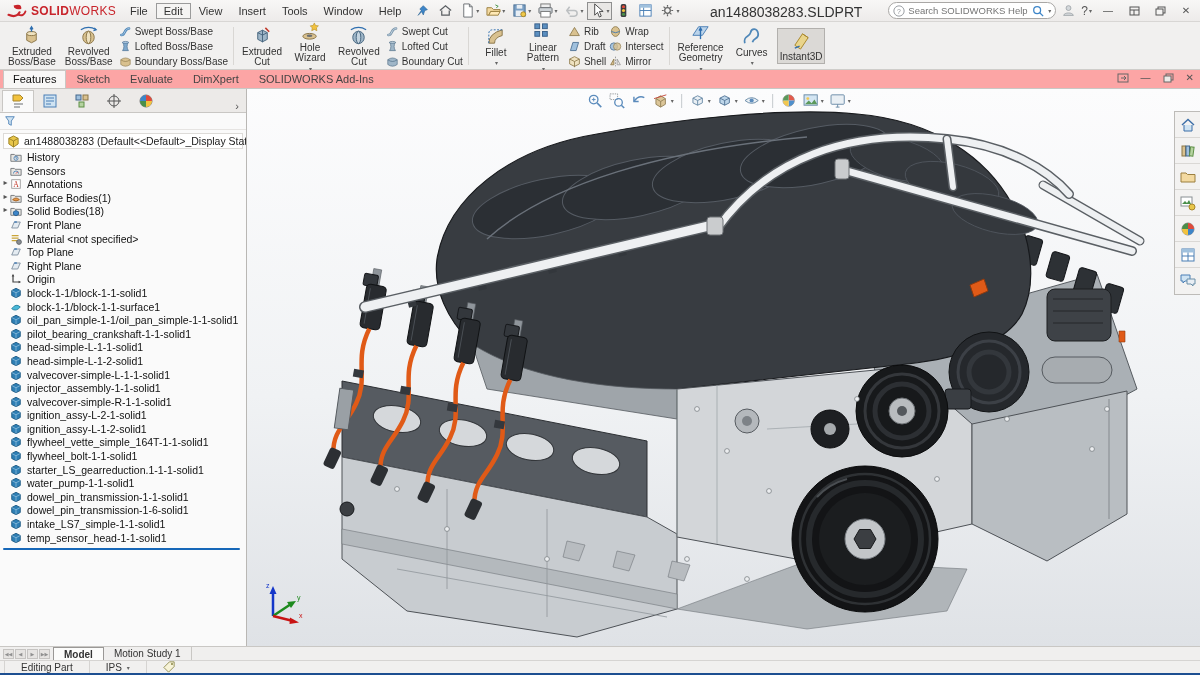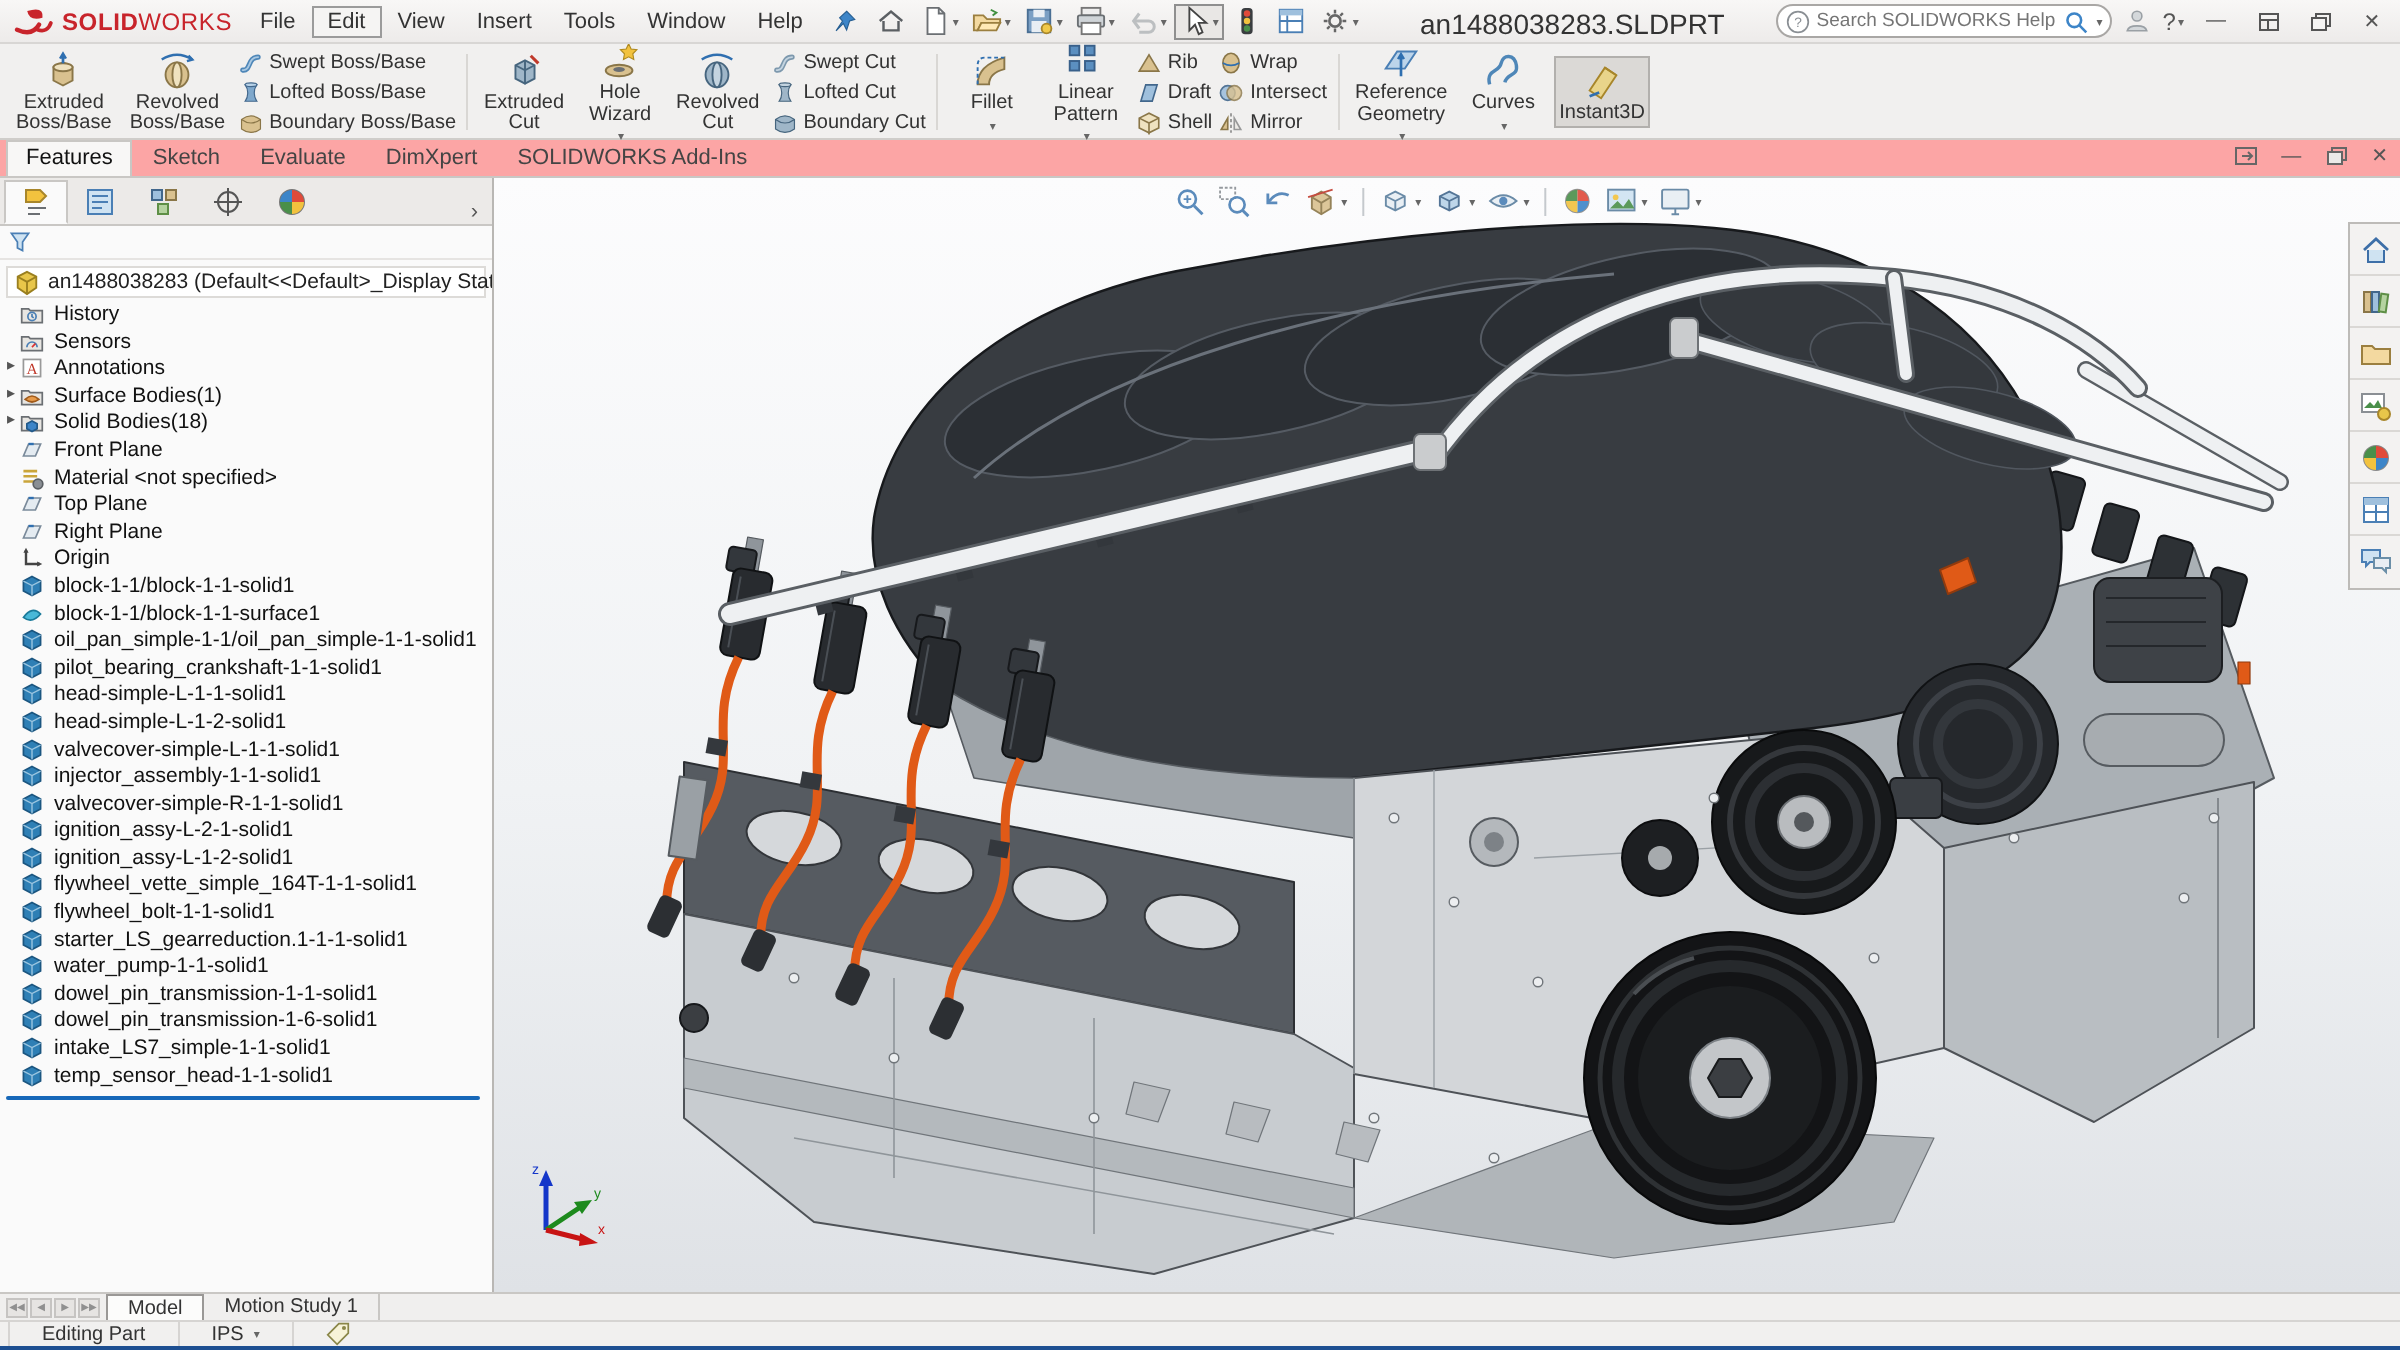--- a/index.html
+++ b/index.html
@@ -73,21 +73,21 @@
 .taskpane{position:absolute;right:0;top:22px;width:26px;background:#f3f2f1;border:1px solid #bdbbb8;border-right:none;display:flex;flex-direction:column;z-index:5}
 .tp-btn{height:26px;display:flex;align-items:center;justify-content:center;border-bottom:1px solid #dad8d5}
 .tp-btn:last-child{border-bottom:none}
 .tp-btn .i16{width:16px;height:16px;display:inline-flex}
 .triad{position:absolute;left:14px;bottom:20px;z-index:5}
 
 .bottombar{height:14px;background:#f0efee;border-top:1px solid #c9c7c4;display:flex;align-items:stretch;font-size:10px}
 .navbtns{display:flex;align-items:center;gap:1px;padding:0 3px}
 .navbtn{width:11px;height:10px;background:#e6e4e2;border:1px solid #c6c4c2;color:#909090;font-size:5px;display:flex;align-items:center;justify-content:center}
 .btab{padding:0 10px;display:flex;align-items:center;color:#333;border-right:1px solid #c9c7c4}
-.btab.active{background:#fcfcfb;font-weight:normal;border:1px solid #9a9896;border-bottom:none}
+.btab.active{background:#fcfcfb;font-weight:bold;border:1px solid #9a9896;border-bottom:none}
 .statusbar{height:13px;background:#f1f0ef;border-top:1px solid #d6d4d2;display:flex;align-items:center;font-size:10px;color:#333;padding-left:4px}
 .sb-left{flex:1}
 .sb-zone{height:100%;display:flex;align-items:center;gap:4px;padding:0 16px;border-left:1px solid #d6d4d2}
 .sb-zone .i12{width:12px;height:12px;display:inline-flex}
 .bluebottom{height:2px;background:#1d4f91}
 </style>
 </head>
 <body>
 
 <div class="titlebar">

